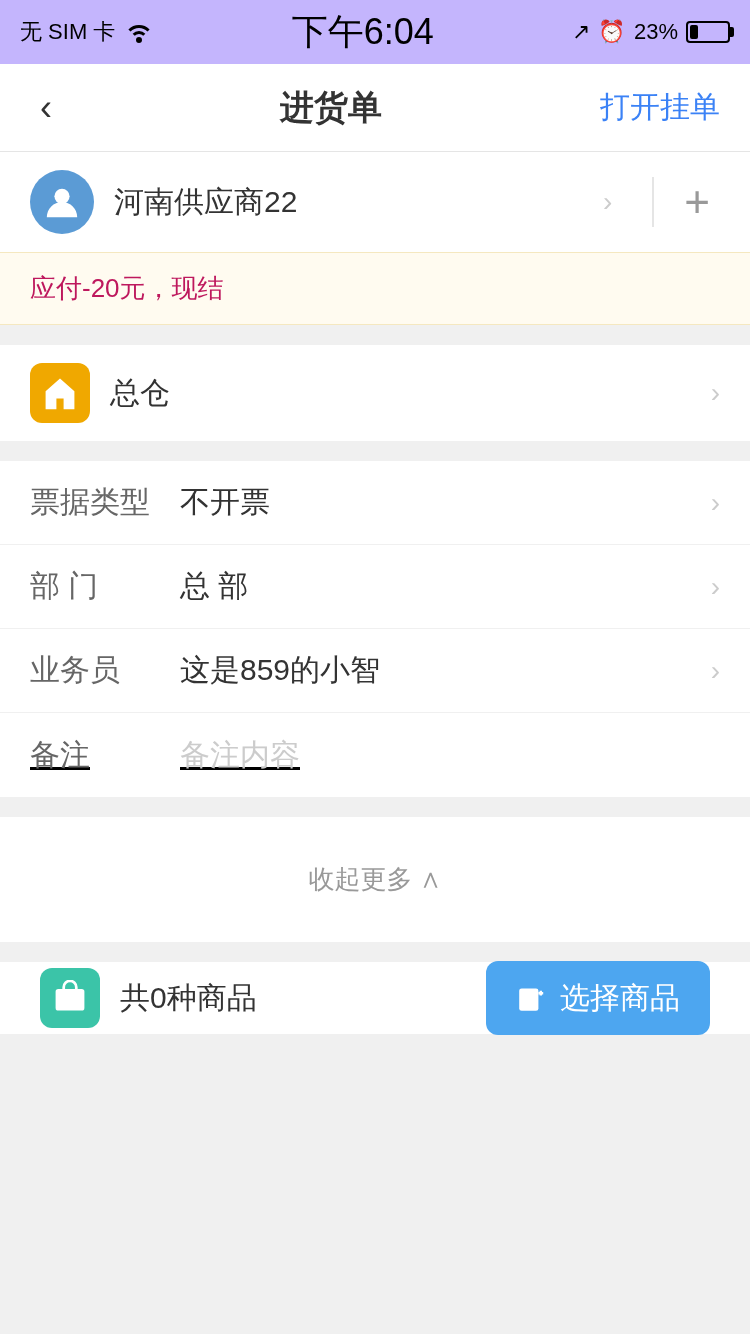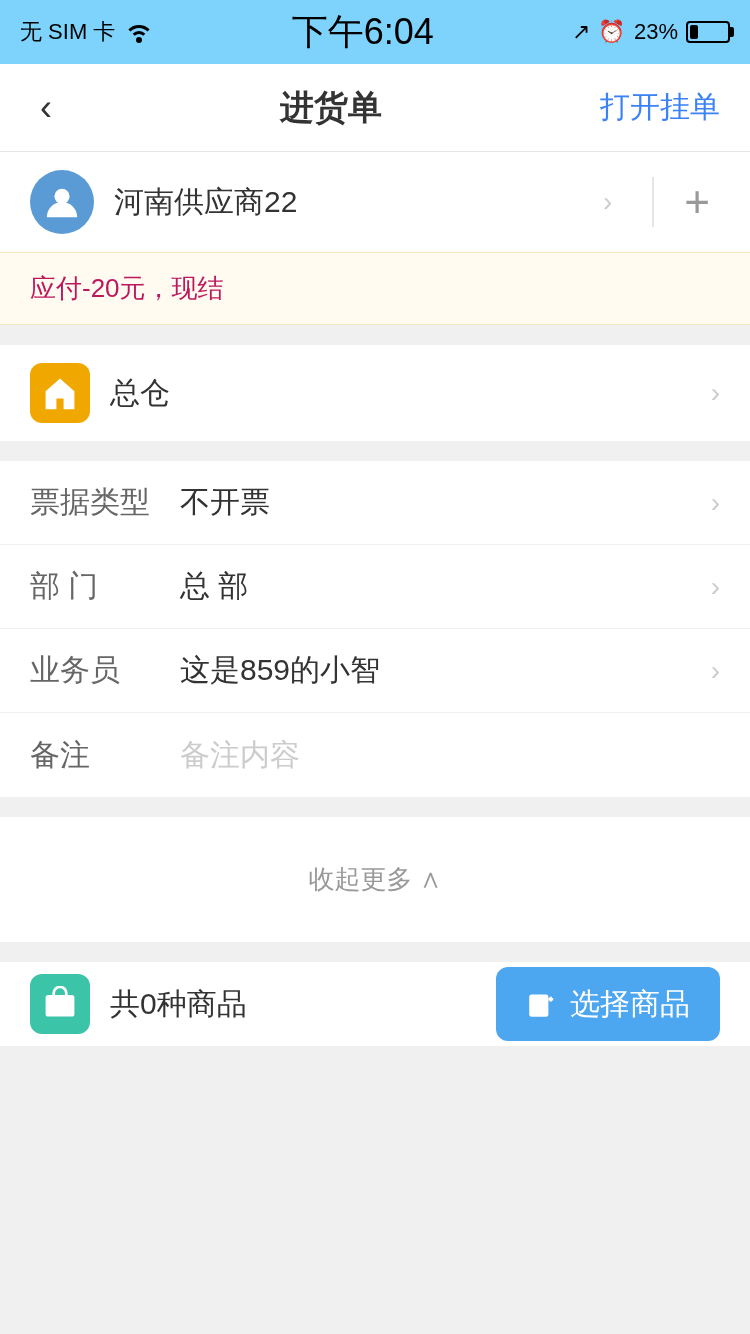--- a/index.html
+++ b/index.html
@@ -9,21 +9,21 @@
       min-height: 1334px;
       font-family: -apple-system, "PingFang SC", "Helvetica Neue", sans-serif;
       background: #f0f0f0;
       font-size: 28px;
     }
 
     
     .status-bar {
       width: 100%;
       height: 64px;
-      background: #7dd3fc;
+      background: #c4b5fd;
       display: flex;
       align-items: center;
       justify-content: space-between;
       padding: 0 20px;
       font-size: 24px;
       color: #000;
     }
     .status-left {
       display: flex;
       align-items: center;
@@ -211,20 +211,21 @@
     .form-row {
       display: flex;
       align-items: center;
       padding: 0 30px;
       height: 84px;
       border-bottom: 1px solid #f0f0f0;
       cursor: pointer;
     }
     .form-row:last-child {
       border-bottom: none;
+      text-decoration: underline;
     }
     .form-label {
       font-size: 30px;
       color: #666;
       width: 140px;
       flex-shrink: 0;
     }
     .form-value {
       flex: 1;
       font-size: 30px;
@@ -252,22 +253,22 @@
     .collapse-text {
       font-size: 26px;
       color: #999;
     }
 
     
     .bottom-bar {
       background: #fff;
       display: flex;
       align-items: center;
-      padding: 0 30px;
-      height: 84px;
+      padding: 0 40px;
+      height: 72px;
       position: relative;
     }
     .product-icon {
       width: 60px;
       height: 60px;
       border-radius: 12px;
       background: #3bc4a8;
       display: flex;
       align-items: center;
       justify-content: center;

